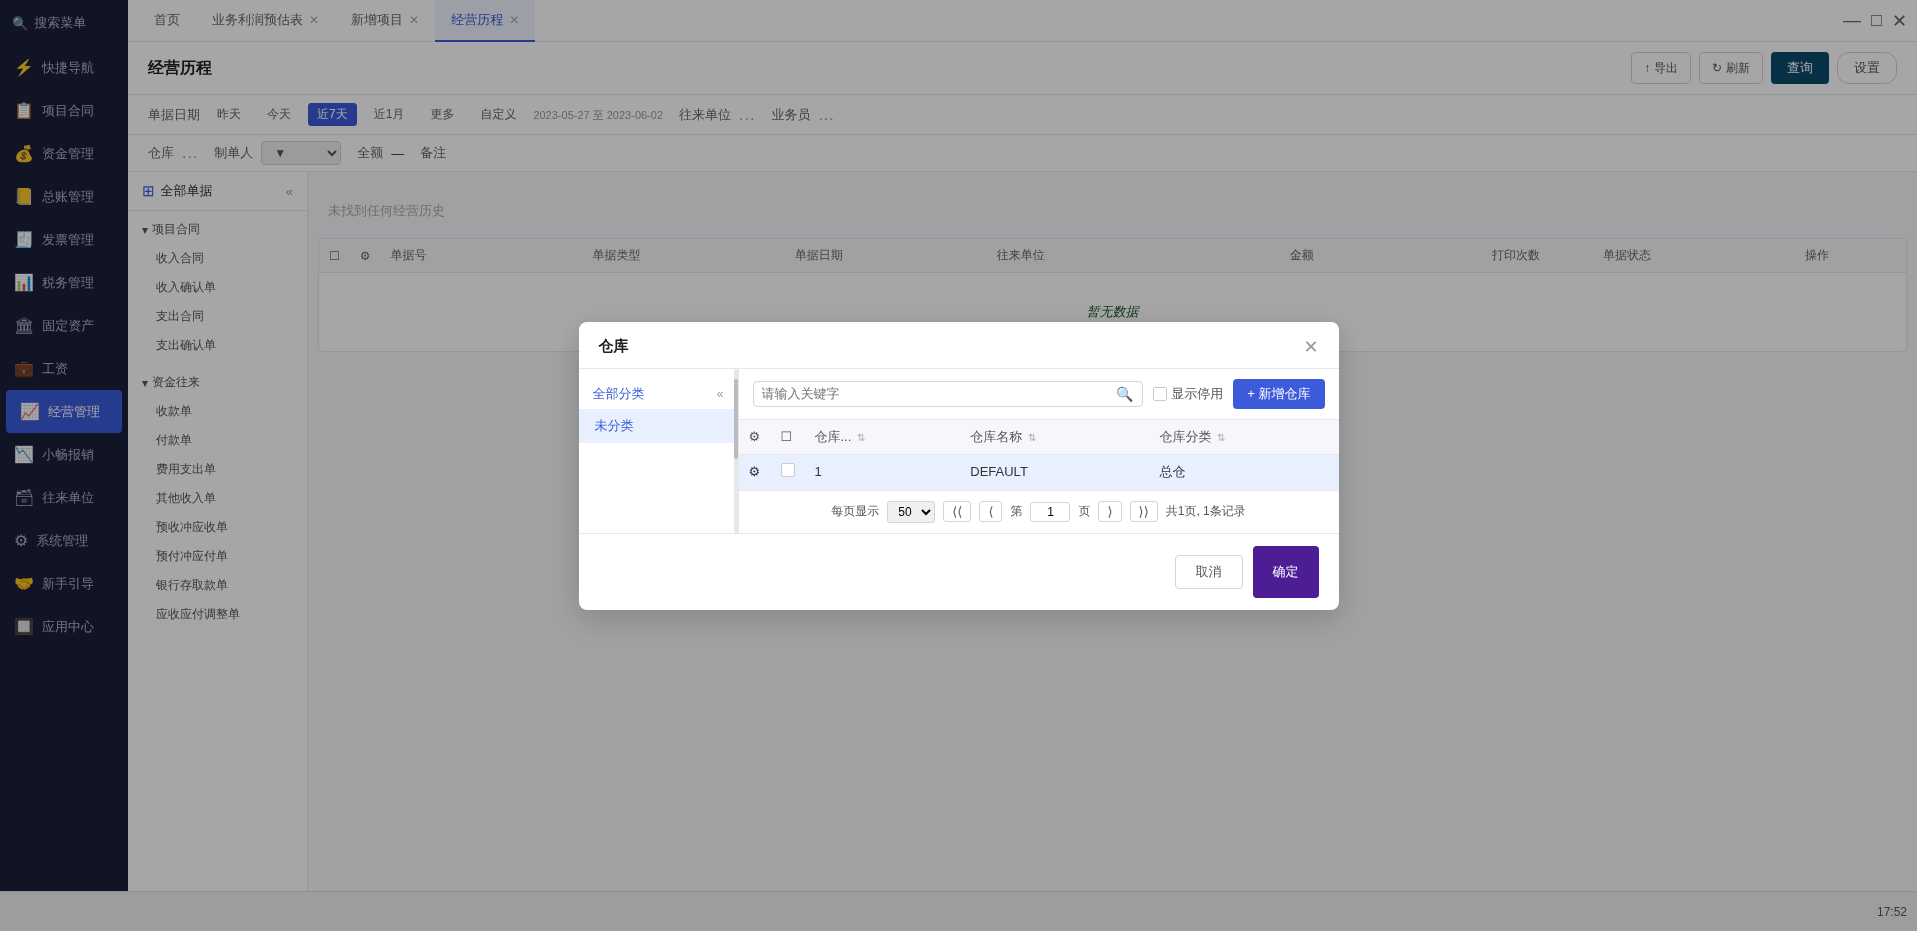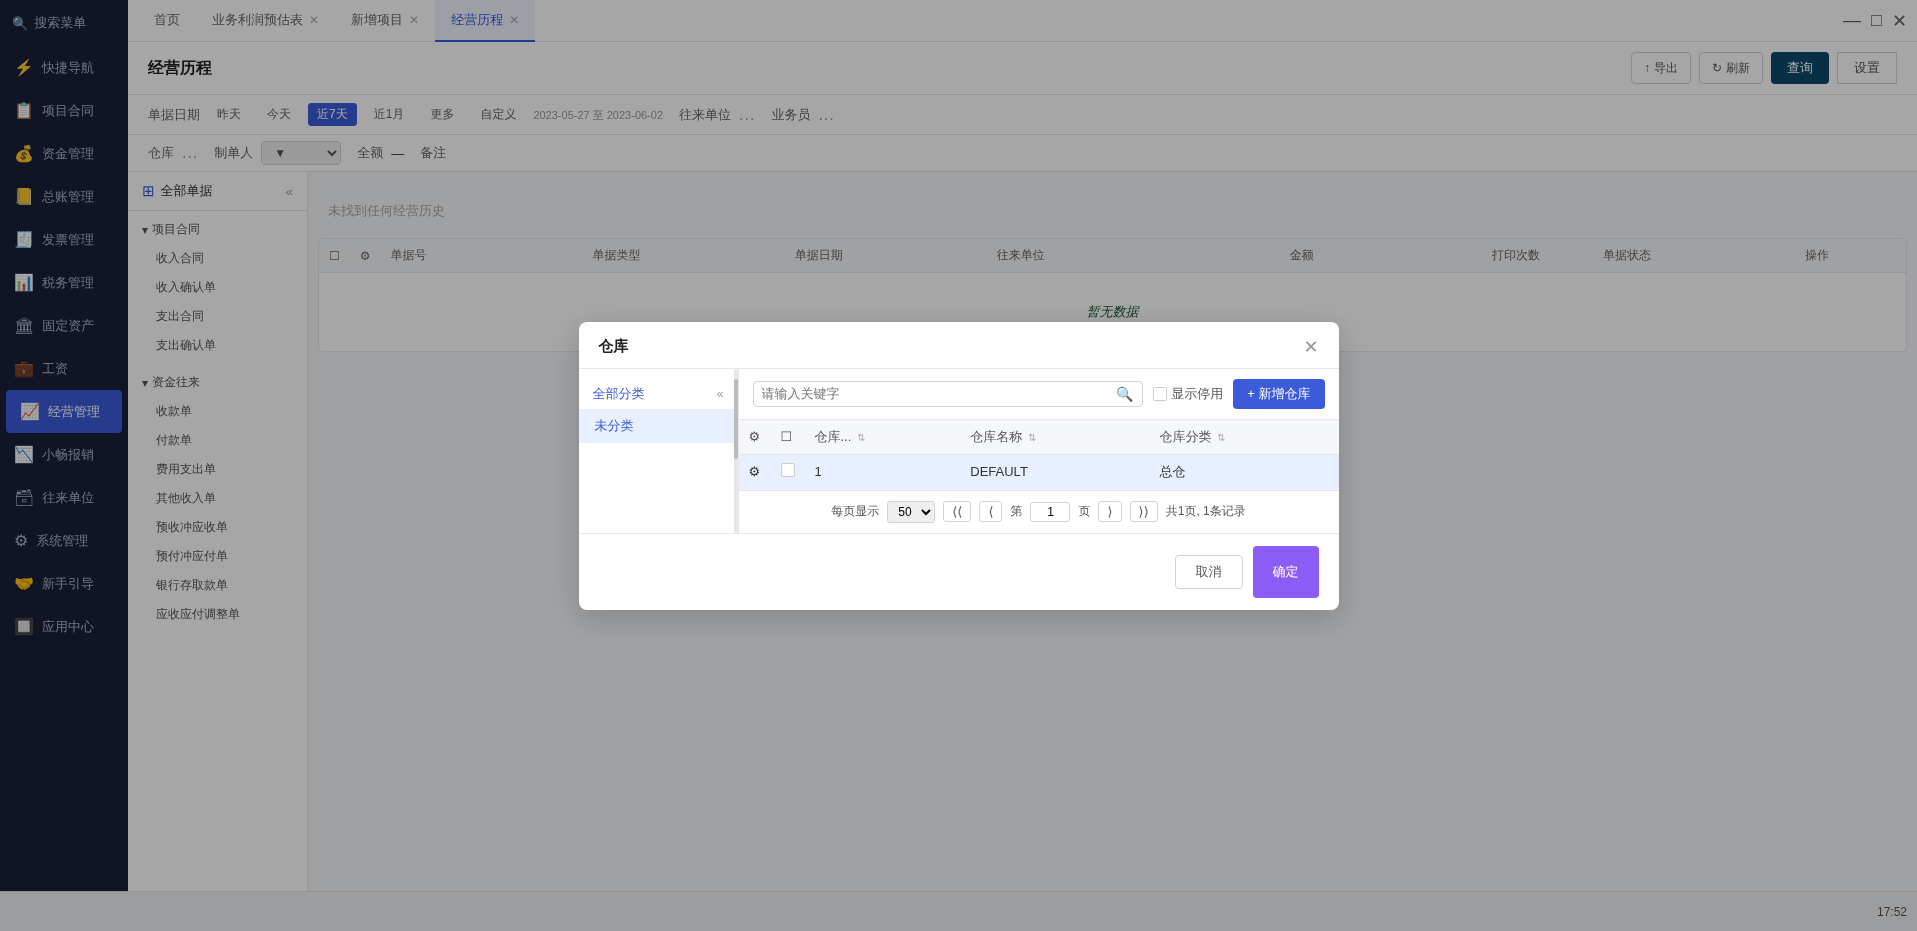--- a/index.html
+++ b/index.html
@@ -41,21 +41,21 @@
     }
     .page-title { font-size: 16px; font-weight: bold; color: #222; }
     .page-actions { display: flex; gap: 8px; }
     .btn-export, .btn-refresh {
       display: flex; align-items: center; gap: 4px; padding: 5px 12px; border: 1px solid #d0d5dd; border-radius: 4px; background: #fff; cursor: pointer; font-size: 12px; color: #555;
     }
     .btn-query {
       background: #0c4a6e; color: #fff; border: none; border-radius: 4px; padding: 6px 16px; cursor: pointer; font-size: 13px;
     }
     .btn-settings {
-      background: #fff; color: #555; border: 1px solid #d0d5dd; border-radius: 0; padding: 6px 16px; cursor: pointer; font-size: 13px;
+      background: #fff; color: #555; border: 1px solid #d0d5dd; border-radius: 12px; padding: 6px 16px; cursor: pointer; font-size: 13px;
     }
 
     
     .filter-bar {
       background: #fff; padding: 8px 20px; border-bottom: 1px solid #e5e7eb; display: flex; align-items: center; gap: 16px; flex-wrap: wrap;
     }
     .filter-group { display: flex; align-items: center; gap: 8px; font-size: 13px; }
     .filter-label { color: #666; white-space: nowrap; }
     .date-btn {
       padding: 2px 8px; border-radius: 3px; cursor: pointer; font-size: 12px; border: 1px solid transparent; color: #666;
@@ -174,21 +174,21 @@
     .modal-page-input { width: 40px; border: 1px solid #d0d5dd; border-radius: 3px; padding: 2px 4px; text-align: center; font-size: 12px; }
 
     
     .modal-footer {
       display: flex; align-items: center; justify-content: flex-end; padding: 12px 20px; border-top: 1px solid #e5e7eb; gap: 10px;
     }
     .btn-cancel {
       padding: 7px 20px; border: 1px solid #d0d5dd; border-radius: 4px; background: #fff; color: #555; cursor: pointer; font-size: 13px;
     }
     .btn-confirm {
-      padding: 17px 20px; border: none; border-radius: 4px; background: #8b5cf6; color: #fff; cursor: pointer; font-size: 13px;
+      padding: 17px 20px; border: none; border-radius: 4px; background: #4c1d95; color: #fff; cursor: pointer; font-size: 13px;
     }
 
     
     .taskbar {
       position: fixed; bottom: 0; left: 0; right: 0; height: 40px; background: #f0f2f5; border-top: 1px solid #ddd; display: flex; align-items: center; padding: 0 10px; z-index: 50;
     }
     .taskbar-right { margin-left: auto; display: flex; align-items: center; gap: 8px; font-size: 12px; color: #555; }
 
     
     .watermark {

